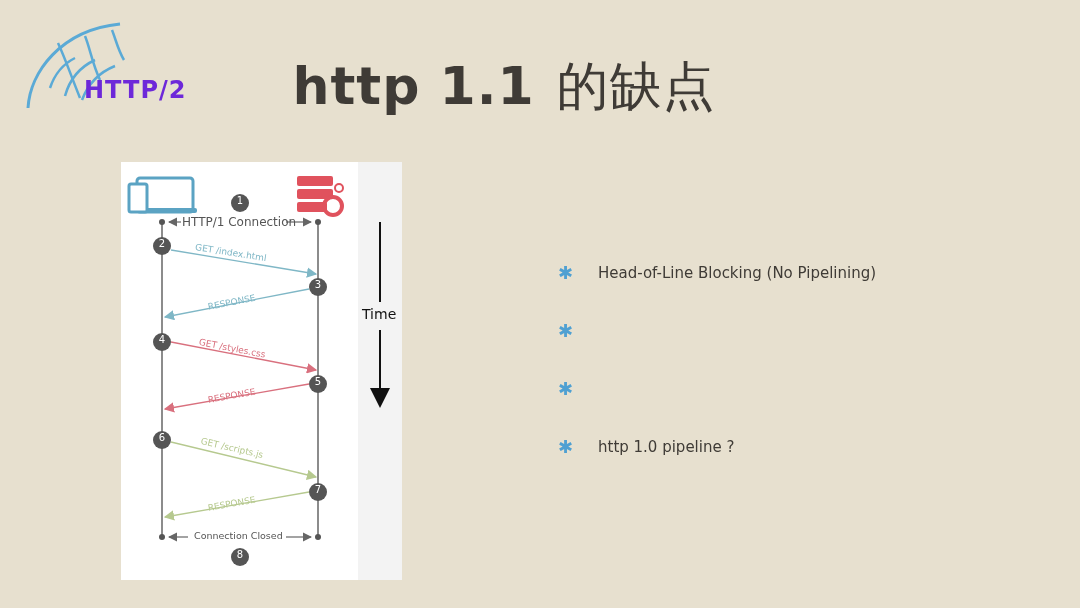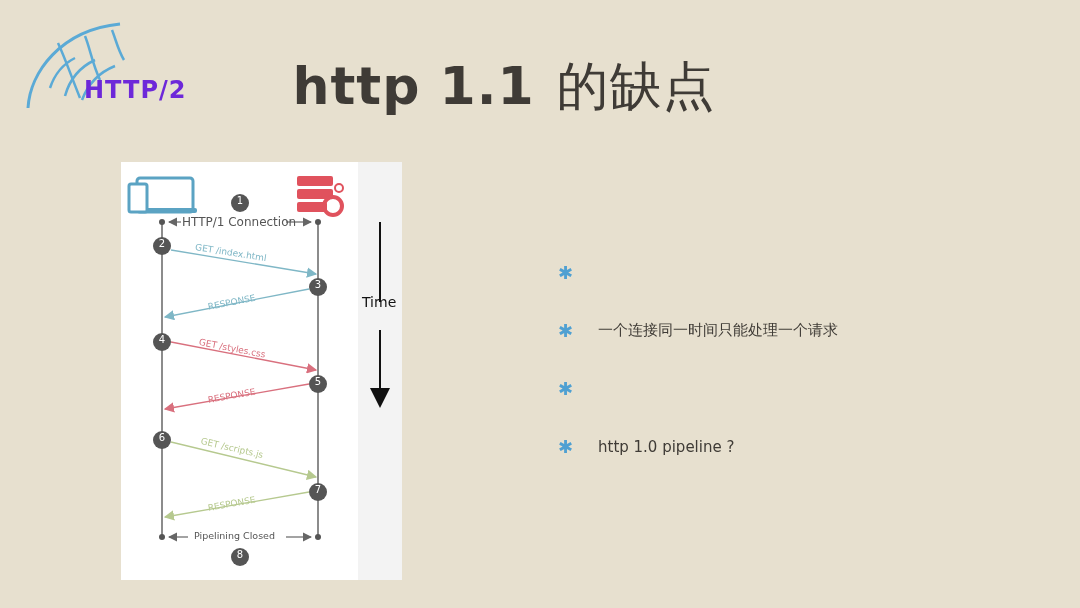--- a/index.html
+++ b/index.html
@@ -128,38 +128,38 @@
   <div style="position:absolute;left:110px;top:33px;width:18px;text-align:center;font-size:10px;color:#fff;">1</div>
   <div style="position:absolute;left:32px;top:76px;width:18px;text-align:center;font-size:10px;color:#fff;">2</div>
   <div style="position:absolute;left:188px;top:117px;width:18px;text-align:center;font-size:10px;color:#fff;">3</div>
   <div style="position:absolute;left:32px;top:172px;width:18px;text-align:center;font-size:10px;color:#fff;">4</div>
   <div style="position:absolute;left:188px;top:214px;width:18px;text-align:center;font-size:10px;color:#fff;">5</div>
   <div style="position:absolute;left:32px;top:270px;width:18px;text-align:center;font-size:10px;color:#fff;">6</div>
   <div style="position:absolute;left:188px;top:322px;width:18px;text-align:center;font-size:10px;color:#fff;">7</div>
   <div style="position:absolute;left:110px;top:387px;width:18px;text-align:center;font-size:10px;color:#fff;">8</div>
 
   <div style="position:absolute;left:61px;top:53px;font-size:12px;color:#555;white-space:nowrap;">HTTP/1 Connection</div>
-  <div style="position:absolute;left:73px;top:368px;font-size:9.5px;color:#555;white-space:nowrap;">Pipelining Closed</div>
-  <div style="position:absolute;left:241px;top:132px;font-size:14px;color:#111;">Time</div>
+  <div style="position:absolute;left:73px;top:368px;font-size:9.5px;color:#555;white-space:nowrap;">Connection Closed</div>
+  <div style="position:absolute;left:241px;top:144px;font-size:14px;color:#111;">Time</div>
 
   <div style="position:absolute;left:75px;top:80px;font-size:9px;color:#7fb7c6;transform:rotate(9deg);transform-origin:left top;white-space:nowrap;">GET /index.html</div>
   <div style="position:absolute;left:86px;top:140px;font-size:9px;color:#7fb7c6;transform:rotate(-11deg);transform-origin:left top;white-space:nowrap;">RESPONSE</div>
   <div style="position:absolute;left:79px;top:175px;font-size:9px;color:#d9707e;transform:rotate(11deg);transform-origin:left top;white-space:nowrap;">GET /styles.css</div>
   <div style="position:absolute;left:86px;top:233px;font-size:9px;color:#d9707e;transform:rotate(-10deg);transform-origin:left top;white-space:nowrap;">RESPONSE</div>
   <div style="position:absolute;left:81px;top:274px;font-size:9px;color:#b6c98f;transform:rotate(13deg);transform-origin:left top;white-space:nowrap;">GET /scripts.js</div>
   <div style="position:absolute;left:86px;top:341px;font-size:9px;color:#b6c98f;transform:rotate(-10deg);transform-origin:left top;white-space:nowrap;">RESPONSE</div>
 </div>
 
 <div class="bullets">
   <div class="bullet" style="top:0px;">
     <span class="star">✱</span>
+    <span class="text">Head-of-Line Blocking (No Pipelining)</span>
   </div>
   <div class="bullet" style="top:58px;">
     <span class="star">✱</span>
-    <span class="text">一个连接同一时间只能处理一个请求</span>
   </div>
   <div class="bullet" style="top:116px;">
     <span class="star">✱</span>
   </div>
   <div class="bullet" style="top:174px;">
     <span class="star">✱</span>
     <span class="text">http 1.0 pipeline ?</span>
   </div>
 </div>
 

